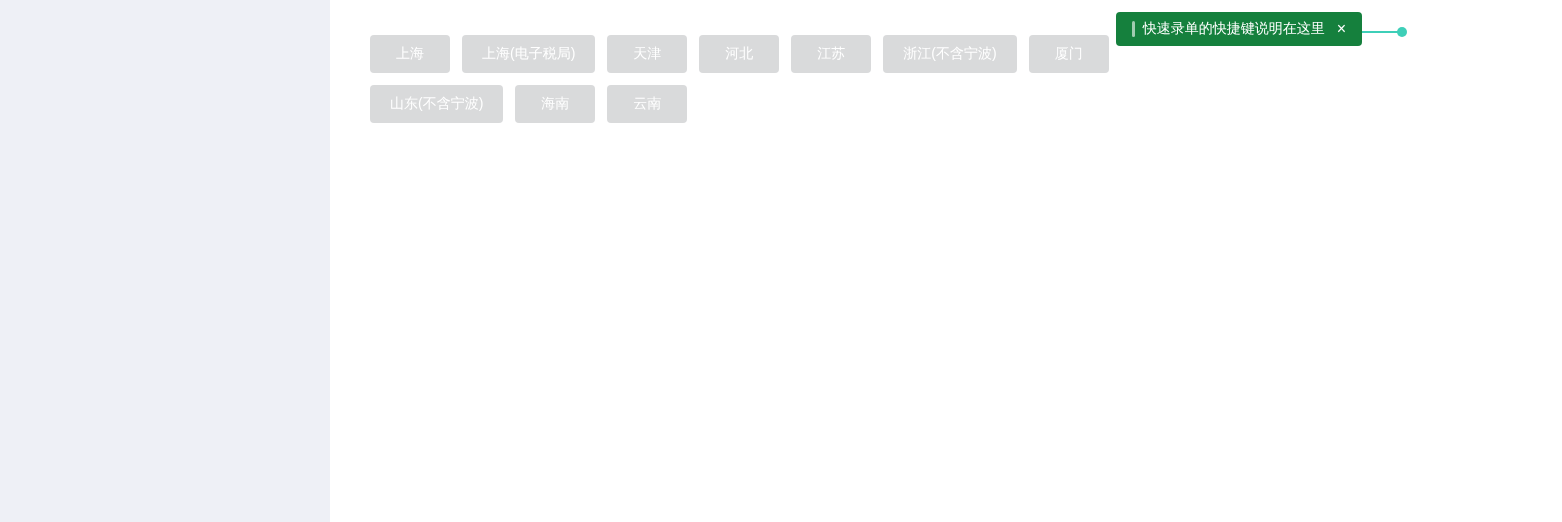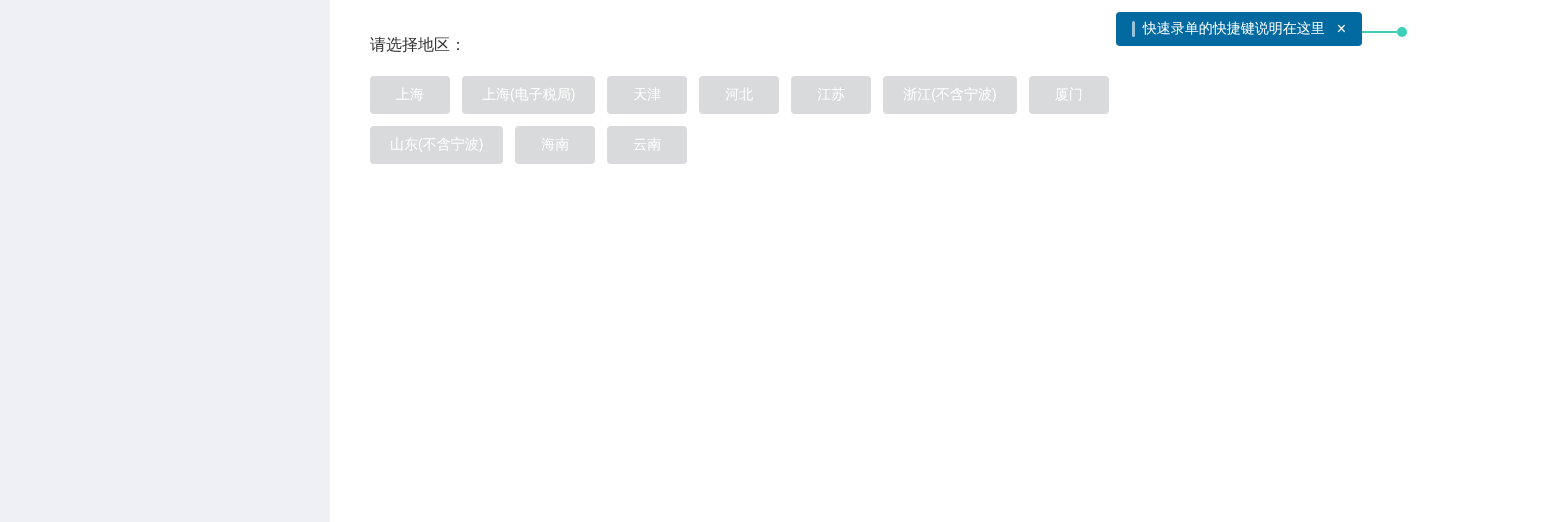--- a/index.html
+++ b/index.html
@@ -65,21 +65,21 @@
       white-space: nowrap;
       min-width: 80px;
       text-align: center;
     }
 
     
     .tooltip-banner {
       position: absolute;
       top: 12px;
       right: 200px;
-      background: #0369a1;
+      background: #15803d;
       color: #fff;
       font-size: 14px;
       padding: 8px 16px;
       border-radius: 4px;
       display: flex;
       align-items: center;
       gap: 8px;
       white-space: nowrap;
     }
 
@@ -122,21 +122,20 @@
     }
   </style>
 </head>
 <body>
 
 <div class="left-sidebar"></div>
 
 <div class="main-content">
 
   <div class="region-section">
-    <div class="region-label">请选择地区：</div>
 
     <div class="region-buttons-row">
       <button class="region-btn">上海</button>
       <button class="region-btn">上海(电子税局)</button>
       <button class="region-btn">天津</button>
       <button class="region-btn">河北</button>
       <button class="region-btn">江苏</button>
       <button class="region-btn">浙江(不含宁波)</button>
       <button class="region-btn">厦门</button>
     </div>

